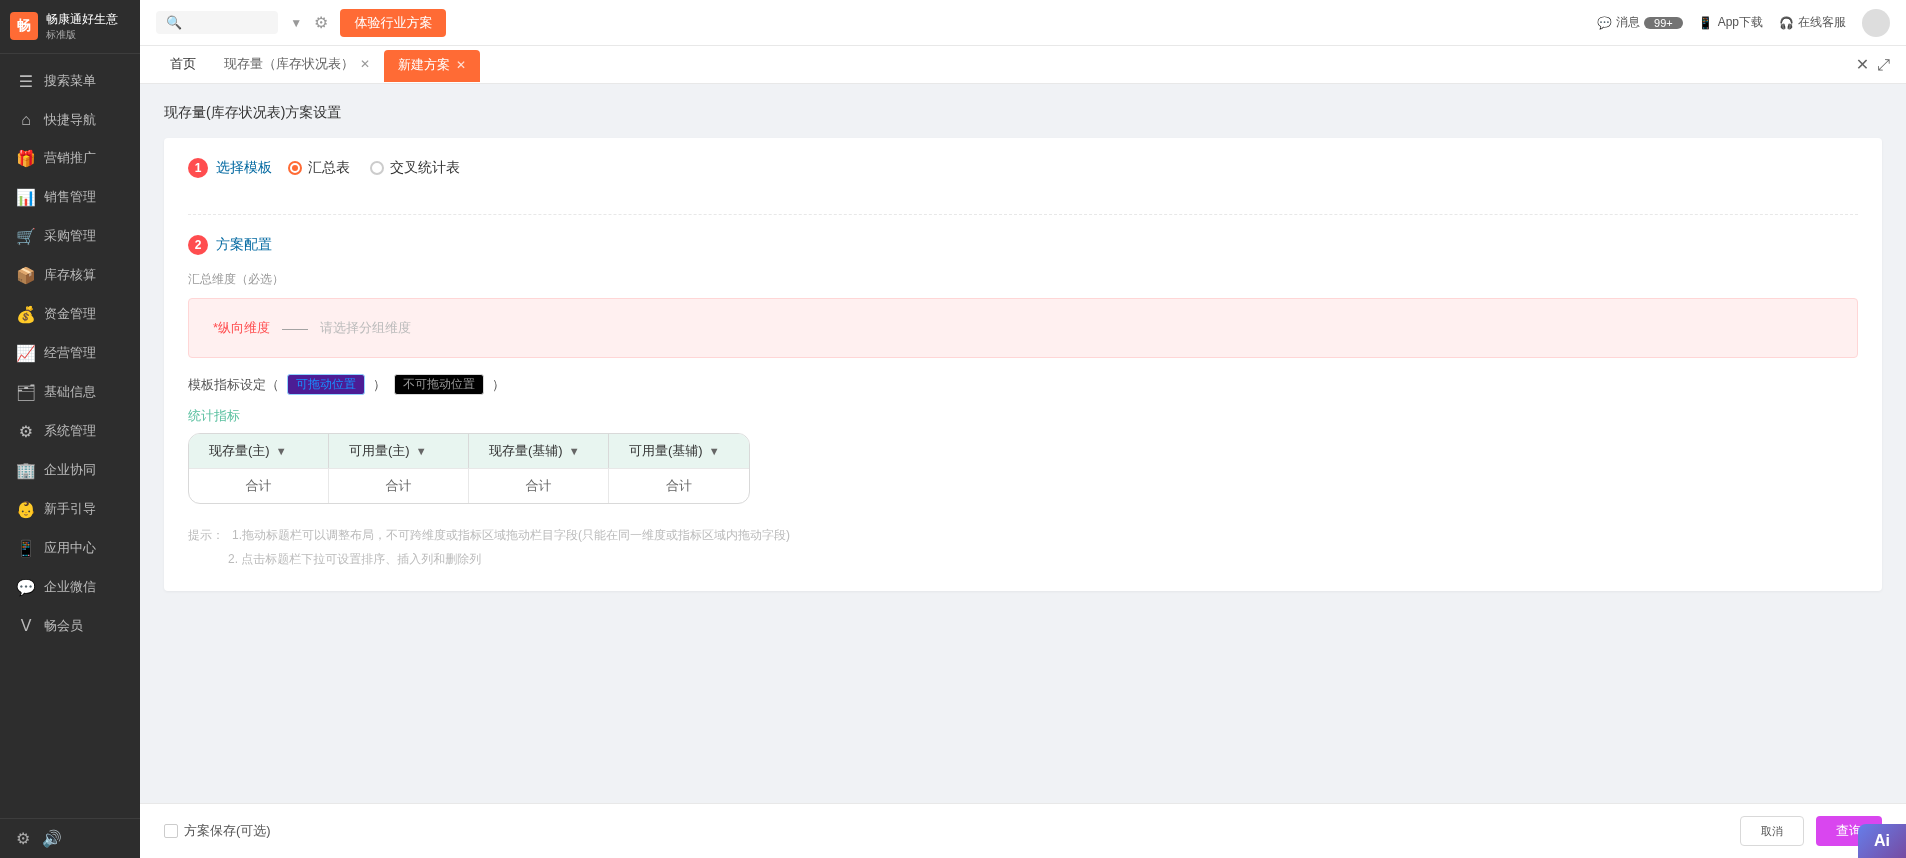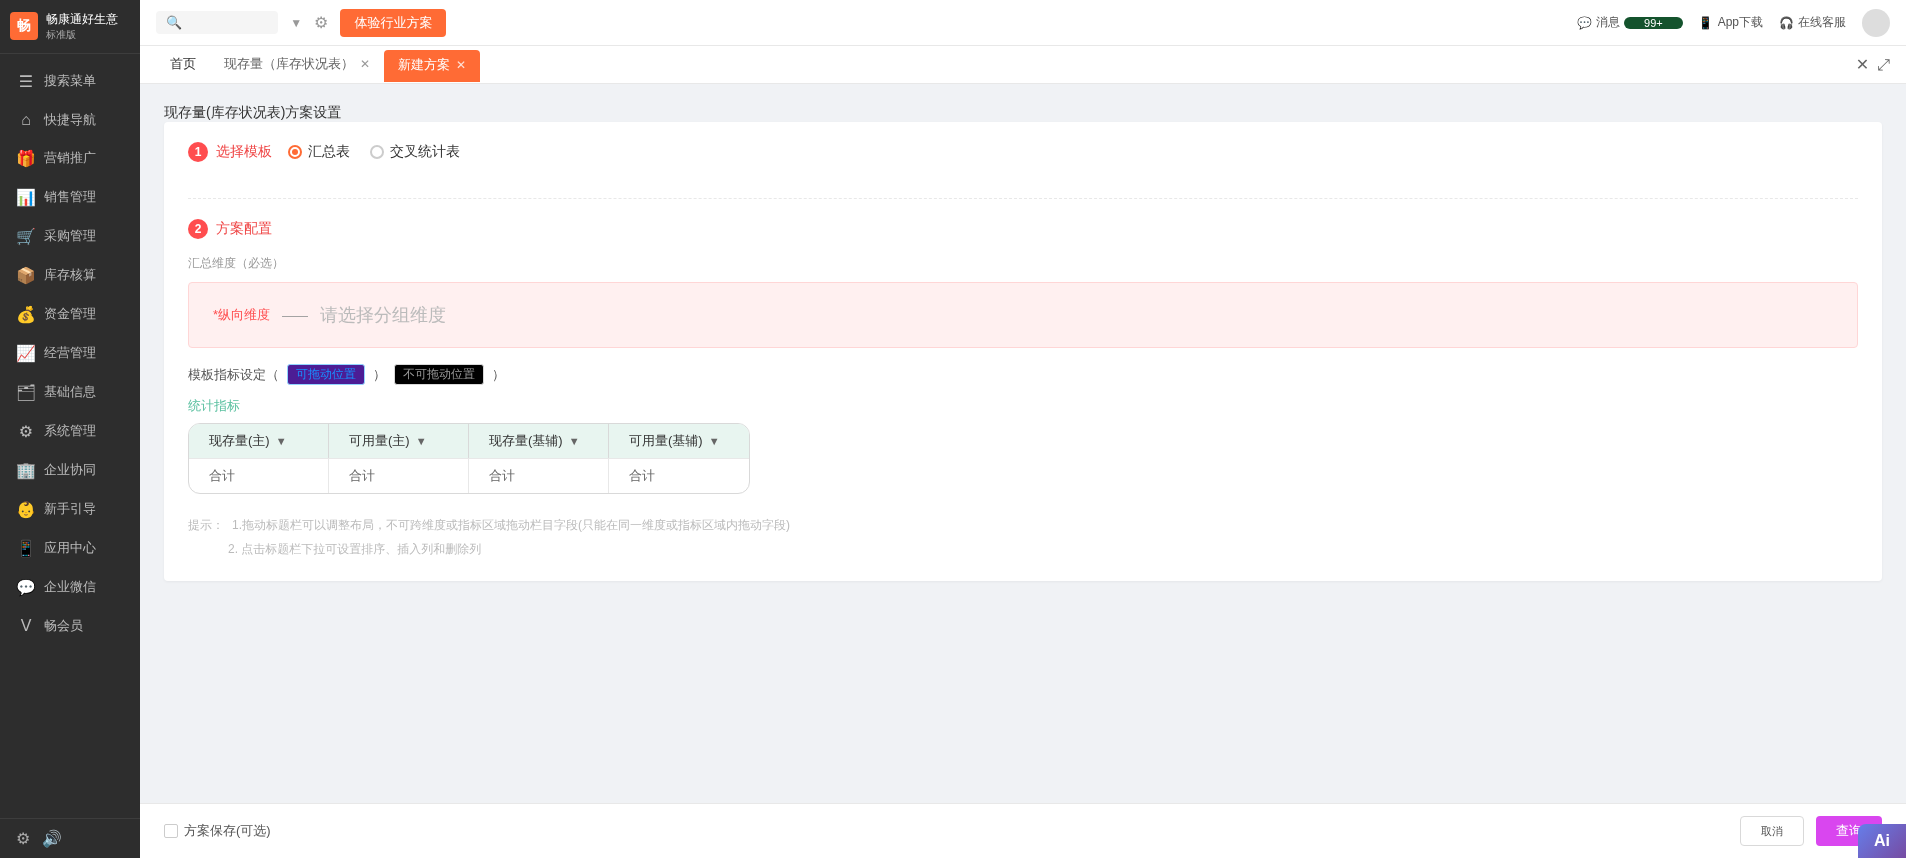--- a/index.html
+++ b/index.html
@@ -123,24 +123,24 @@
       color: #555;
       font-size: 12px;
     }
     .topbar-right-item {
       display: flex;
       align-items: center;
       gap: 4px;
       cursor: pointer;
     }
     .badge {
-      background: #14532d;
+      background: #737373;
       color: white;
       border-radius: 10px;
-      padding: 0 20px;
+      padding: 0 10px;
       font-size: 11px;
       min-width: 18px;
       text-align: center;
     }
     .user-avatar {
       width: 28px;
       height: 28px;
       background: #ddd;
       border-radius: 50%;
       display: inline-block;
@@ -193,20 +193,21 @@
     
     .content {
       flex: 1;
       overflow-y: auto;
       padding: 20px 24px;
       background: #f0f2f5;
     }
     .page-title {
       font-size: 14px;
       color: #333;
+      margin-bottom: 16px;
     }
 
     
     .card {
       background: #fff;
       border-radius: 4px;
       padding: 20px 24px;
       box-shadow: 0 1px 3px rgba(0,0,0,0.05);
     }
 
@@ -222,21 +223,21 @@
       height: 20px;
       background: #ff4d4f;
       color: white;
       border-radius: 50%;
       display: flex;
       align-items: center;
       justify-content: center;
       font-size: 12px;
       font-weight: bold;
     }
-    .section-title { font-size: 14px; color: #ef4444; font-weight: 500; }
+    .section-title { font-size: 14px; color: #0369a1; font-weight: 500; }
 
     
     .template-section {
       border-bottom: 1px dashed #e8e8e8;
       padding-bottom: 20px;
       margin-bottom: 20px;
     }
     .radio-group {
       display: flex;
       align-items: center;
@@ -290,21 +291,21 @@
       align-items: center;
       gap: 12px;
     }
     .dimension-label {
       color: #ff4d4f;
       font-size: 13px;
     }
     .dimension-dash { color: #999; }
     .dimension-placeholder {
       color: #bbb;
-      font-size: 18px;
+      font-size: 13px;
     }
 
     
     .indicator-settings {
       margin-bottom: 16px;
     }
     .indicator-settings-label {
       font-size: 13px;
       color: #555;
       display: flex;
@@ -363,21 +364,21 @@
     .table-data-row {
       display: flex;
       border-top: 1px solid #e8e8e8;
     }
     .table-data-cell {
       padding: 8px 20px;
       border-right: 1px solid #e8e8e8;
       min-width: 140px;
       font-size: 13px;
       color: #666;
-      text-align: left;
+      text-align: center;
     }
     .table-data-cell:last-child { border-right: none; }
 
     
     .tips {
       margin-top: 16px;
       color: #bbb;
       font-size: 12px;
       line-height: 2;
     }

